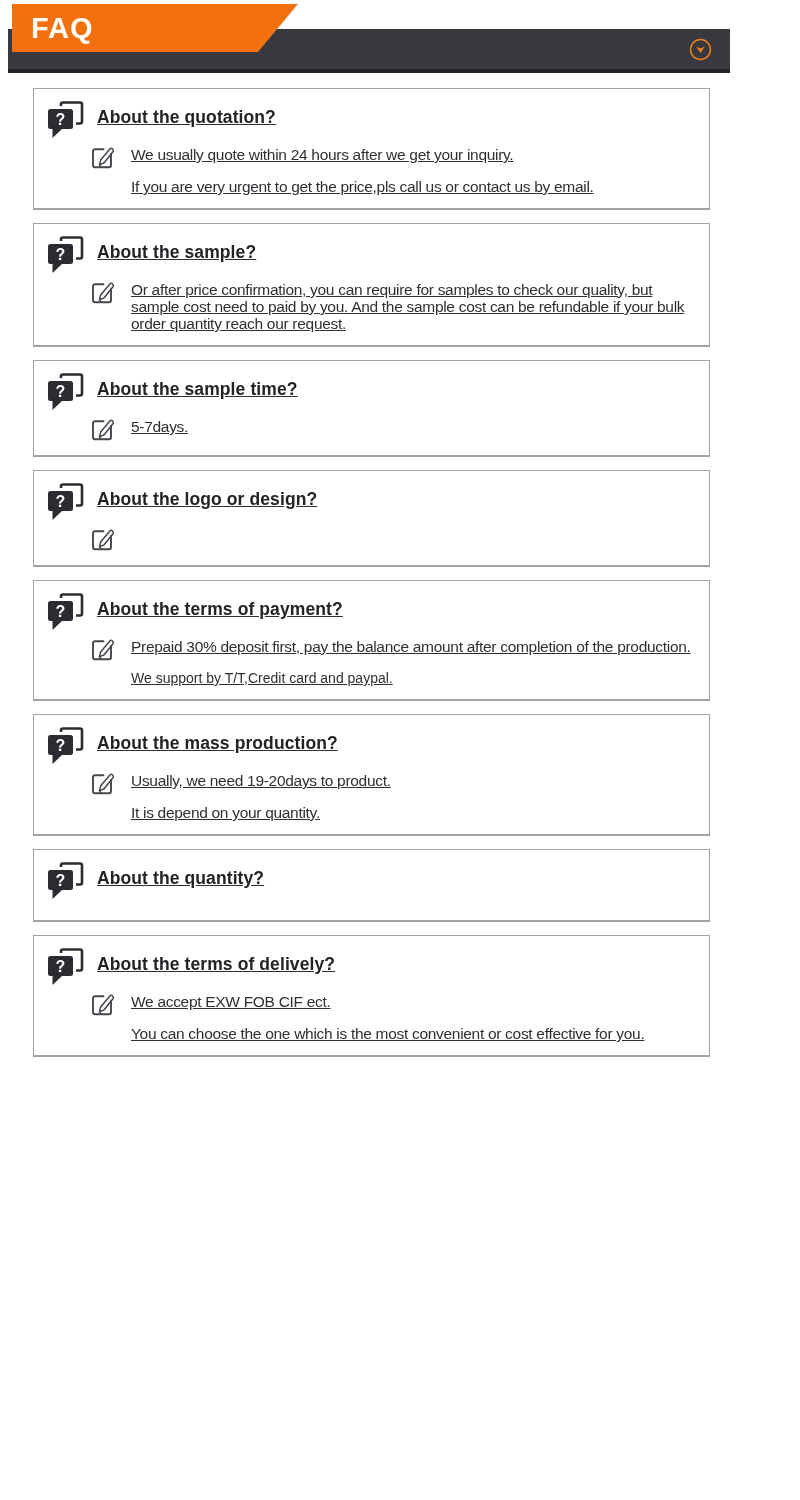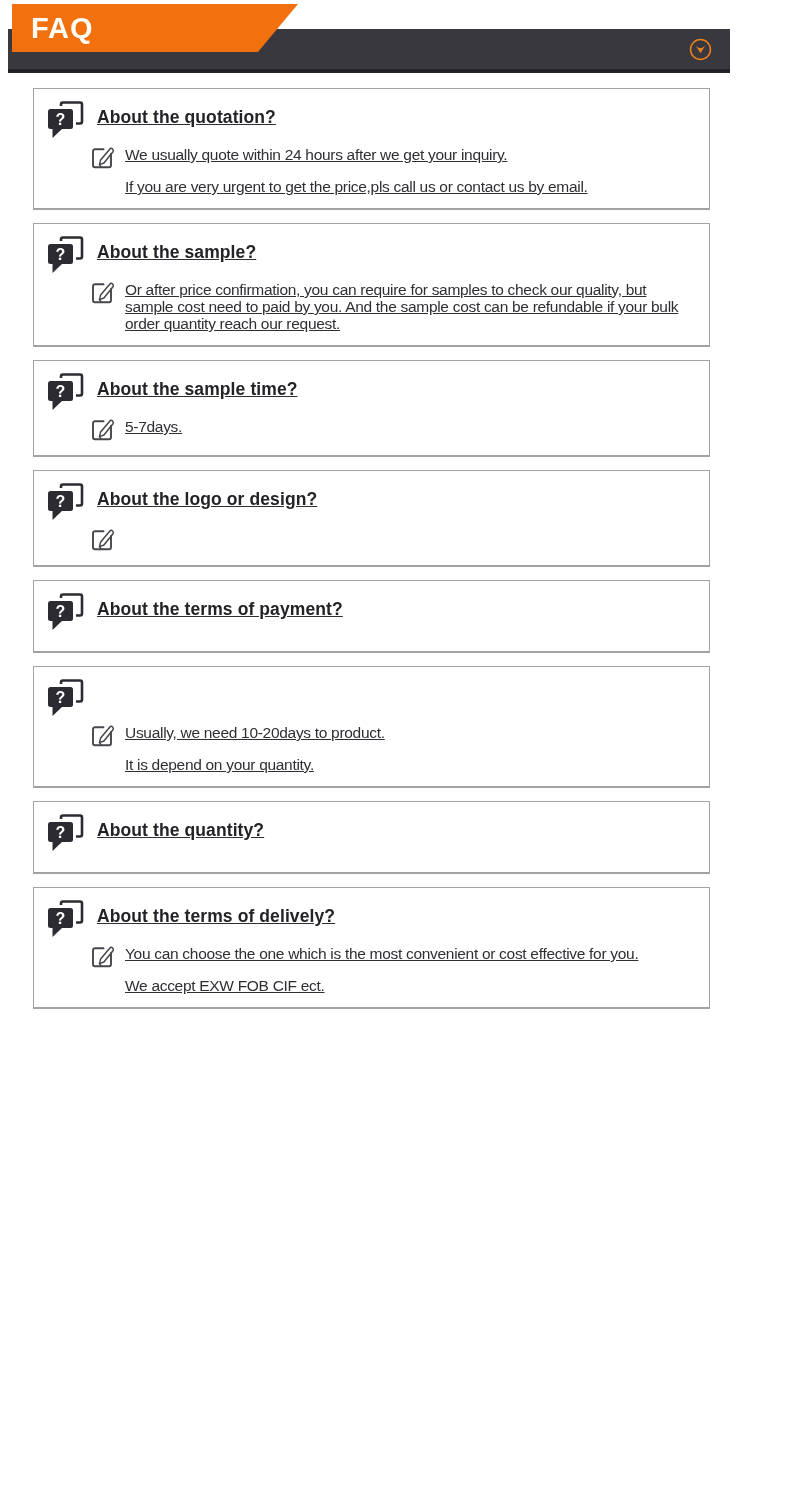--- a/index.html
+++ b/index.html
@@ -43,21 +43,21 @@
     padding:12px 14px 13px 12px;margin-bottom:13px;
   }
   .q-row{display:flex;align-items:flex-start;gap:13px;margin-bottom:6px;}
   .q-icon{width:38px;height:39px;flex:0 0 auto;}
   .q-icon svg{display:block;width:38px;height:39px;}
   .q-title{
     margin:6px 0 0;font-size:17.5px;font-weight:bold;color:#232227;
     letter-spacing:.1px;
     text-align:right;
   }
-  .a-row{display:flex;align-items:flex-start;gap:10px;padding-left:44px;}
+  .a-row{display:flex;align-items:flex-start;gap:16px;padding-left:44px;}
   .a-icon{width:25px;height:26px;flex:0 0 auto;margin-top:-2px;}
   .a-icon svg{display:block;width:25px;height:26px;}
   .answers{flex:1;min-width:0;}
   .answers p{
     margin:0 0 15px;font-size:15.5px;line-height:17px;
     letter-spacing:-.3px;color:var(--body-text);
   }
   .answers p:last-child{margin-bottom:0;}
   .answers p.alt{font-size:14px;letter-spacing:0;line-height:16px;}
 </style>
@@ -198,45 +198,59 @@
           <rect x="15" y="1.5" width="21" height="21" rx="2" fill="none" stroke="var(--icon-dark)" stroke-width="2.6"></rect>
           <rect x="1" y="7" width="27" height="22" rx="3" fill="#fff" stroke="#fff" stroke-width="4"></rect>
           <path d="M6 28 L6 38 L16.5 28 Z" fill="#fff" stroke="#fff" stroke-width="3"></path>
           <rect x="2" y="8" width="25" height="20" rx="2.5" fill="var(--icon-dark)"></rect>
           <path d="M6.5 27.5 L6.5 37 L16.5 27.5 Z" fill="var(--icon-dark)"></path>
           <text x="14.5" y="23.5" text-anchor="middle" font-family="Liberation Sans, sans-serif" font-size="16" font-weight="bold" fill="#ffffff">?</text>
         </svg>
       </span>
       <h3 class="q-title">About the terms of payment?</h3>
     </div>
-  </section>
-
-  <section class="faq-box">
-    <div class="q-row">
-      <span class="q-icon">
-        <svg viewBox="0 0 38 39" aria-hidden="true">
-          <rect x="15" y="1.5" width="21" height="21" rx="2" fill="none" stroke="var(--icon-dark)" stroke-width="2.6"></rect>
-          <rect x="1" y="7" width="27" height="22" rx="3" fill="#fff" stroke="#fff" stroke-width="4"></rect>
-          <path d="M6 28 L6 38 L16.5 28 Z" fill="#fff" stroke="#fff" stroke-width="3"></path>
-          <rect x="2" y="8" width="25" height="20" rx="2.5" fill="var(--icon-dark)"></rect>
-          <path d="M6.5 27.5 L6.5 37 L16.5 27.5 Z" fill="var(--icon-dark)"></path>
-          <text x="14.5" y="23.5" text-anchor="middle" font-family="Liberation Sans, sans-serif" font-size="16" font-weight="bold" fill="#ffffff">?</text>
-        </svg>
-      </span>
-    </div>
-    <div class="a-row">
-      <span class="a-icon">
-        <svg viewBox="0 0 25 26" aria-hidden="true">
-          <path d="M21 10 V21.2 a2 2 0 0 1 -2 2 H5 a2 2 0 0 1 -2 -2 V7.2 a2 2 0 0 1 2 -2 H13.5" fill="none" stroke="#47464C" stroke-width="1.9" stroke-linecap="round"></path>
-          <path d="M10.6 16.1 L19.9 4.9 a1.6 1.6 0 0 1 2.4 -0.1 l0.6 0.7 a1.7 1.7 0 0 1 0.1 2.2 L13.9 19 l-4.4 1.6 Z" fill="none" stroke="#47464C" stroke-width="1.5" stroke-linejoin="round"></path>
-          <path d="M9.5 20.6 l1.6 2.4" fill="none" stroke="#47464C" stroke-width="1.4" stroke-linecap="round"></path>
-        </svg>
-      </span>
-      <div class="answers">
-            <p>Usually, we need 10-20days to product.</p>
+    <div class="a-row">
+      <span class="a-icon">
+        <svg viewBox="0 0 25 26" aria-hidden="true">
+          <path d="M21 10 V21.2 a2 2 0 0 1 -2 2 H5 a2 2 0 0 1 -2 -2 V7.2 a2 2 0 0 1 2 -2 H13.5" fill="none" stroke="#47464C" stroke-width="1.9" stroke-linecap="round"></path>
+          <path d="M10.6 16.1 L19.9 4.9 a1.6 1.6 0 0 1 2.4 -0.1 l0.6 0.7 a1.7 1.7 0 0 1 0.1 2.2 L13.9 19 l-4.4 1.6 Z" fill="none" stroke="#47464C" stroke-width="1.5" stroke-linejoin="round"></path>
+          <path d="M9.5 20.6 l1.6 2.4" fill="none" stroke="#47464C" stroke-width="1.4" stroke-linecap="round"></path>
+        </svg>
+      </span>
+      <div class="answers">
+            <p>Prepaid 30% deposit first, pay the balance amount after completion of the production.</p>
+            <p class="alt">We support by T/T,Credit card and paypal.</p>
+          </div>
+    </div>
+  </section>
+
+  <section class="faq-box">
+    <div class="q-row">
+      <span class="q-icon">
+        <svg viewBox="0 0 38 39" aria-hidden="true">
+          <rect x="15" y="1.5" width="21" height="21" rx="2" fill="none" stroke="var(--icon-dark)" stroke-width="2.6"></rect>
+          <rect x="1" y="7" width="27" height="22" rx="3" fill="#fff" stroke="#fff" stroke-width="4"></rect>
+          <path d="M6 28 L6 38 L16.5 28 Z" fill="#fff" stroke="#fff" stroke-width="3"></path>
+          <rect x="2" y="8" width="25" height="20" rx="2.5" fill="var(--icon-dark)"></rect>
+          <path d="M6.5 27.5 L6.5 37 L16.5 27.5 Z" fill="var(--icon-dark)"></path>
+          <text x="14.5" y="23.5" text-anchor="middle" font-family="Liberation Sans, sans-serif" font-size="16" font-weight="bold" fill="#ffffff">?</text>
+        </svg>
+      </span>
+      <h3 class="q-title">About the mass production?</h3>
+    </div>
+    <div class="a-row">
+      <span class="a-icon">
+        <svg viewBox="0 0 25 26" aria-hidden="true">
+          <path d="M21 10 V21.2 a2 2 0 0 1 -2 2 H5 a2 2 0 0 1 -2 -2 V7.2 a2 2 0 0 1 2 -2 H13.5" fill="none" stroke="#47464C" stroke-width="1.9" stroke-linecap="round"></path>
+          <path d="M10.6 16.1 L19.9 4.9 a1.6 1.6 0 0 1 2.4 -0.1 l0.6 0.7 a1.7 1.7 0 0 1 0.1 2.2 L13.9 19 l-4.4 1.6 Z" fill="none" stroke="#47464C" stroke-width="1.5" stroke-linejoin="round"></path>
+          <path d="M9.5 20.6 l1.6 2.4" fill="none" stroke="#47464C" stroke-width="1.4" stroke-linecap="round"></path>
+        </svg>
+      </span>
+      <div class="answers">
+            <p>Usually, we need 19-20days to product.</p>
             <p>It is depend on your quantity.</p>
           </div>
     </div>
   </section>
 
   <section class="faq-box">
     <div class="q-row">
       <span class="q-icon">
         <svg viewBox="0 0 38 39" aria-hidden="true">
           <rect x="15" y="1.5" width="21" height="21" rx="2" fill="none" stroke="var(--icon-dark)" stroke-width="2.6"></rect>
@@ -267,20 +281,20 @@
     </div>
     <div class="a-row">
       <span class="a-icon">
         <svg viewBox="0 0 25 26" aria-hidden="true">
           <path d="M21 10 V21.2 a2 2 0 0 1 -2 2 H5 a2 2 0 0 1 -2 -2 V7.2 a2 2 0 0 1 2 -2 H13.5" fill="none" stroke="#47464C" stroke-width="1.9" stroke-linecap="round"></path>
           <path d="M10.6 16.1 L19.9 4.9 a1.6 1.6 0 0 1 2.4 -0.1 l0.6 0.7 a1.7 1.7 0 0 1 0.1 2.2 L13.9 19 l-4.4 1.6 Z" fill="none" stroke="#47464C" stroke-width="1.5" stroke-linejoin="round"></path>
           <path d="M9.5 20.6 l1.6 2.4" fill="none" stroke="#47464C" stroke-width="1.4" stroke-linecap="round"></path>
         </svg>
       </span>
       <div class="answers">
+            <p>We accept EXW FOB CIF ect.</p>
             <p>You can choose the one which is the most convenient or cost effective for you.</p>
-            <p>We accept EXW FOB CIF ect.</p>
           </div>
     </div>
   </section>
 </main>
 
 </div>
 
 </body></html>

